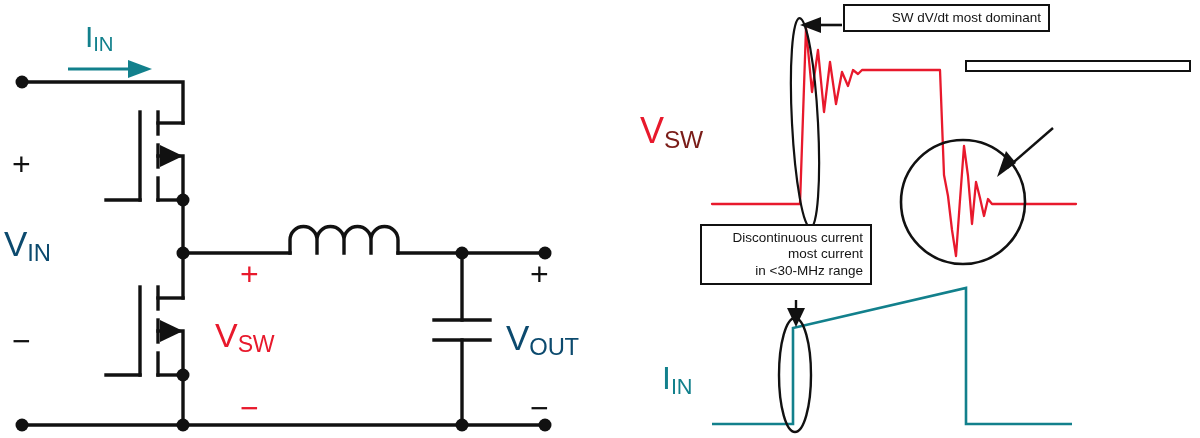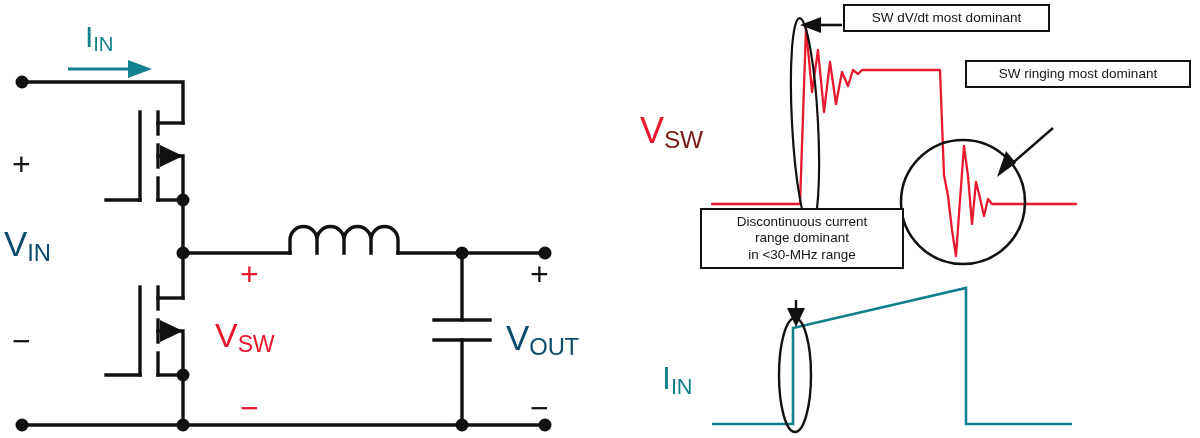--- a/index.html
+++ b/index.html
@@ -43,21 +43,21 @@
   .vlabel-teal { font-size: 30px; color: #12808c; }
   .sign { font-size: 32px; color: #111111; font-weight: 500; }
   .sign-red { font-size: 32px; color: #e8192c; font-weight: 500; }
   .callout {
     position: absolute;
     background: #ffffff;
     border: 2px solid #111111;
     color: #141414;
     font-size: 13.5px;
     line-height: 1.22;
-    text-align: center;
+    text-align: right;
     padding: 4px 7px;
     font-family: "Liberation Sans", sans-serif;
     box-sizing: border-box;
   }
 </style>
 </head>
 <body>
 
 <div id="figure">
 
@@ -187,23 +187,22 @@
 
     <div class="lbl vlabel-red" style="left:40px; top:113px; font-size:36px;"><span>V</span><span class="sub" style="color:#7a1c18;">SW</span></div>
 
     <div class="lbl vlabel-teal" style="left:62px; top:362px; font-size:32px;"><span>I</span><span class="sub">IN</span></div>
 
     <div class="callout" style="left:243px; top:4px; width:207px;">
       <div>SW dV/dt most dominant</div>
     </div>
 
     <div class="callout" style="left:365px; top:60px; width:226px;">
-      <div>SW ringing most dominant</div>
     </div>
 
-    <div class="callout" style="left:100px; top:208px; width:204px;">
+    <div class="callout" style="left:100px; top:224px; width:172px;">
       <div>Discontinuous current</div>
-      <div>range dominant</div>
+      <div>most current</div>
       <div>in &lt;30-MHz range</div>
     </div>
   </div>
 
 </div>
 
 </body></html>

